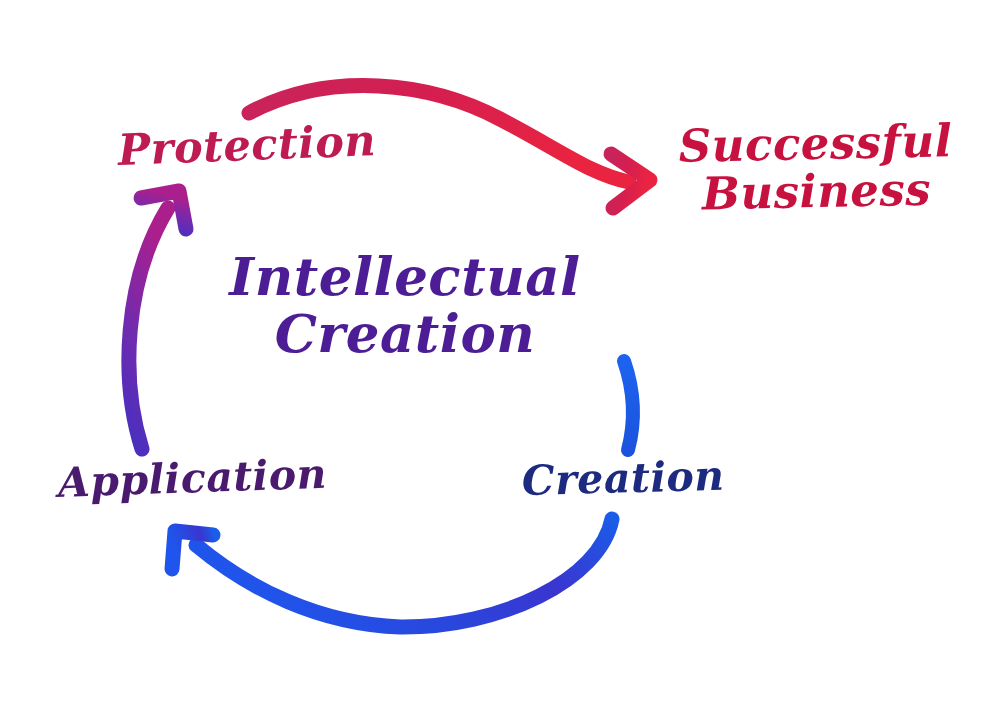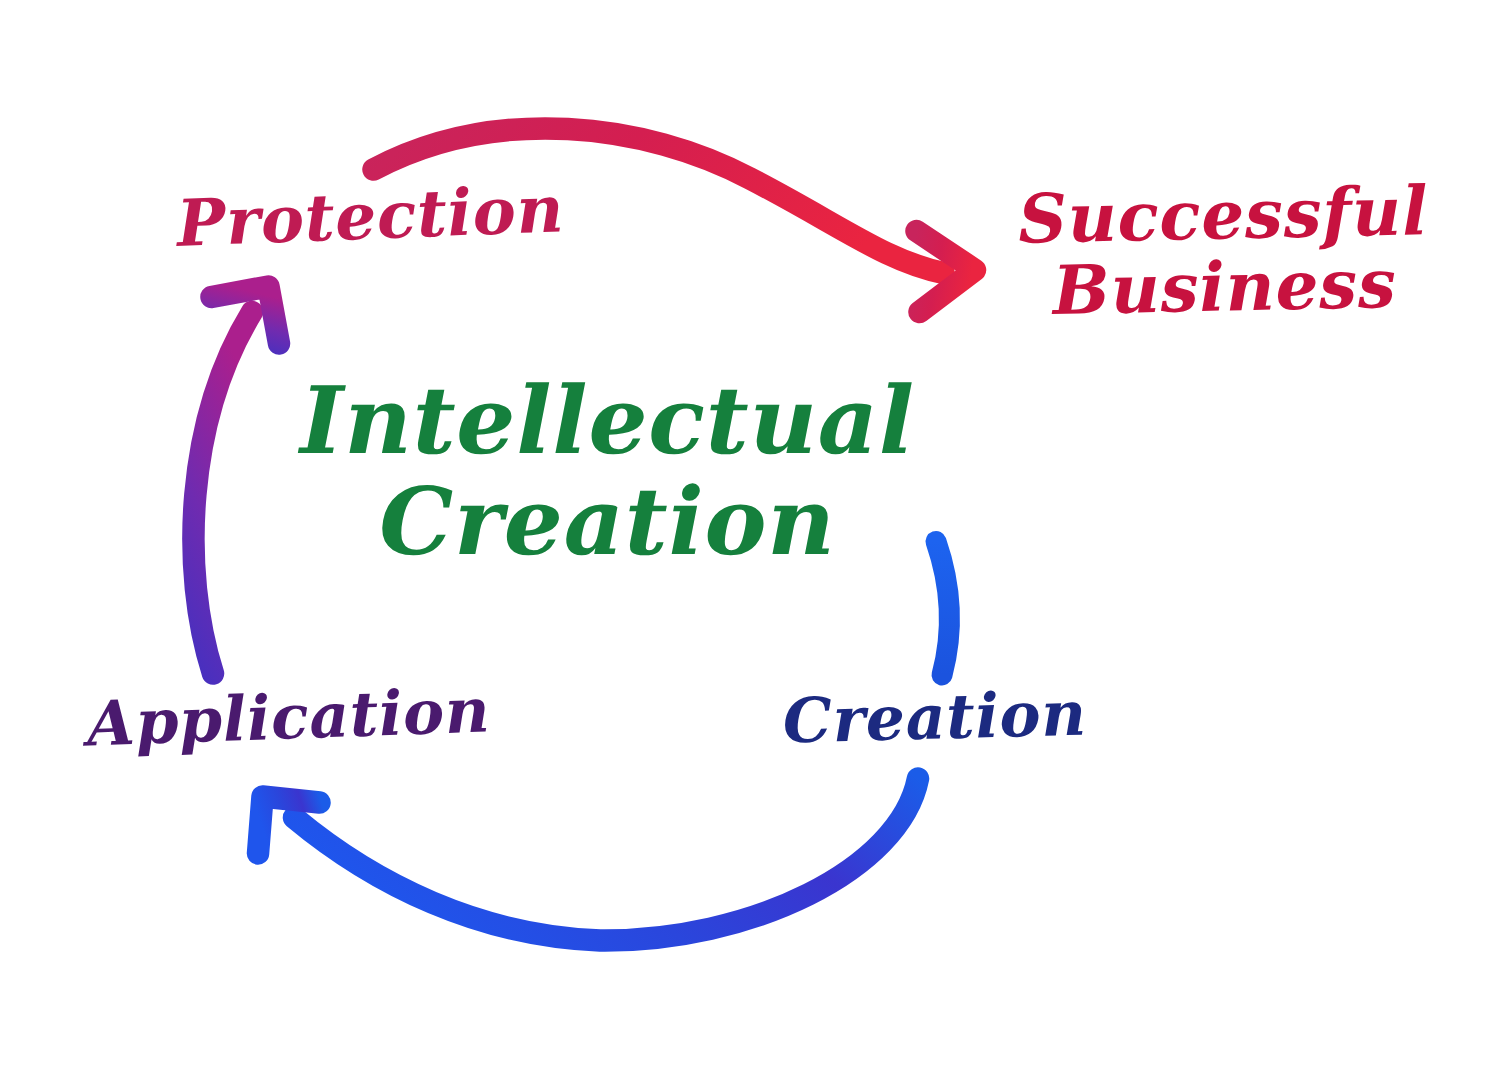--- a/index.html
+++ b/index.html
@@ -57,22 +57,22 @@
   }
   #label-successful-business .line2 {
     display: block;
     text-align: center;
   }
   #label-center-title {
     left: 190px;
     top: 248px;
     width: 430px;
     text-align: center;
-    font-size: 62px;
-    color: #15803d;
+    font-size: 53px;
+    color: #4c1d95;
     line-height: 1.08;
   }
   #label-center-title .line2 {
     display: block;
   }
   #label-creation {
     left: 522px;
     top: 460px;
     font-size: 41px;
     color: #1c2a80;

